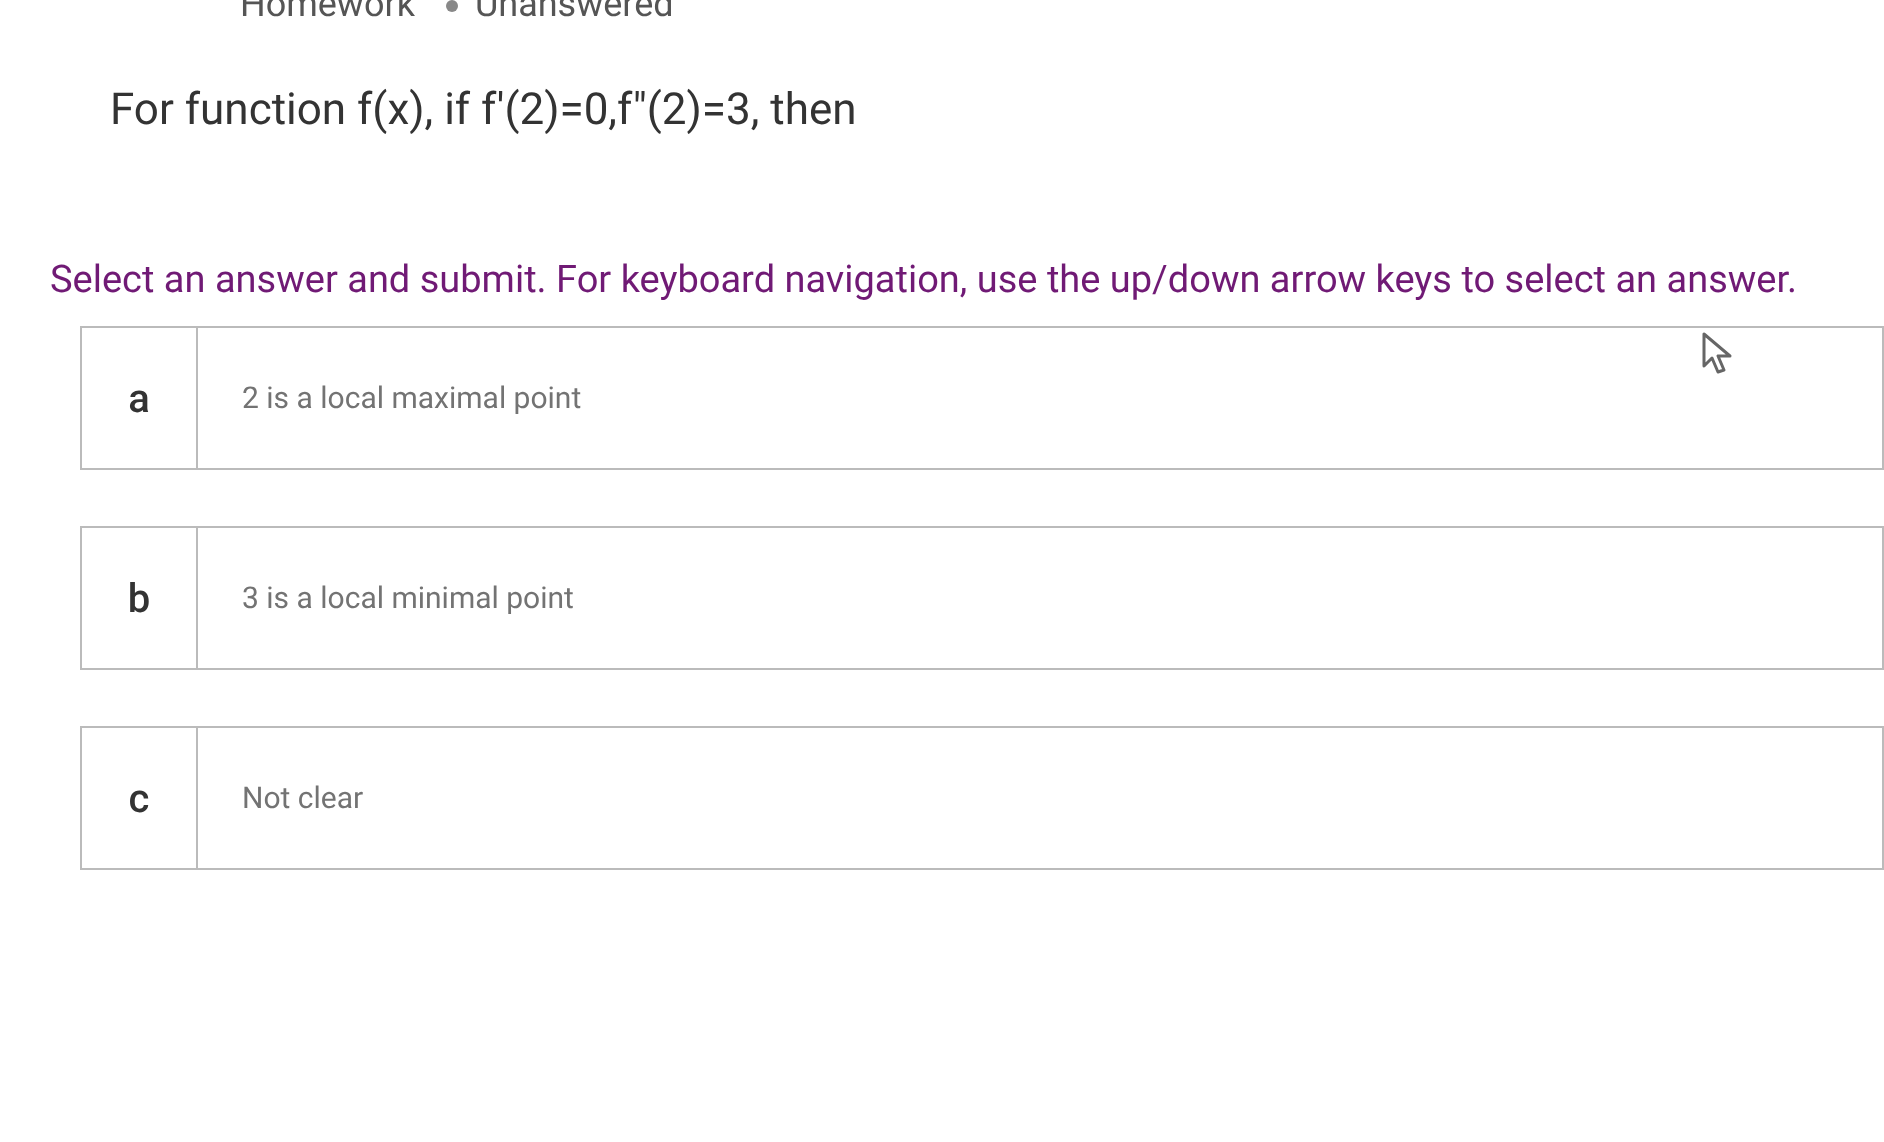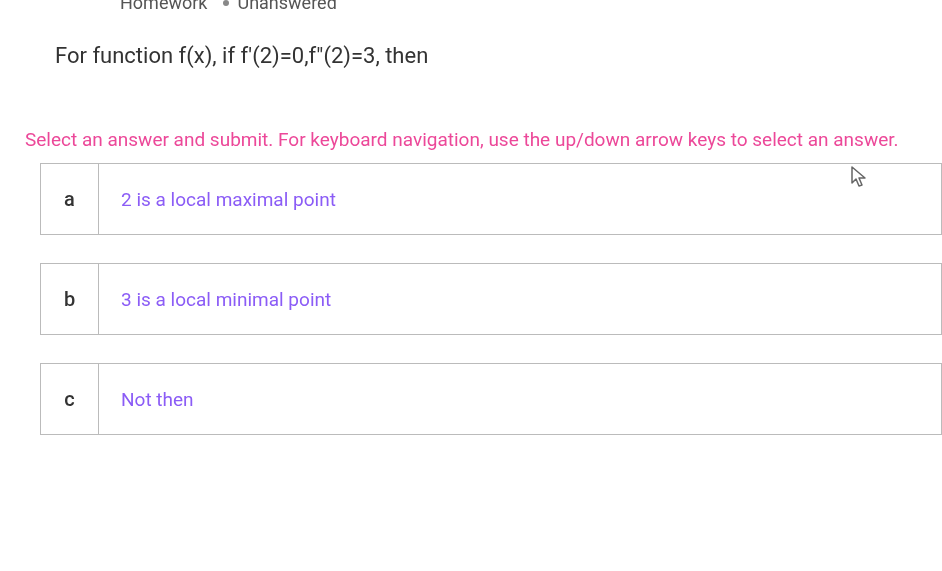--- a/index.html
+++ b/index.html
@@ -40,21 +40,21 @@
       color: #555;
     }
     .question {
       padding: 30px 0 0 55px;
       font-size: 22px;
       color: #333;
     }
     .instructions {
       padding: 60px 0 12px 25px;
       font-size: 19px;
-      color: #ec4899;
+      color: #701a75;
     }
     .options {
       padding: 0 0 0 40px;
     }
     .option-row {
       display: flex;
       border: 1px solid #bbb;
       margin-bottom: 28px;
       min-height: 72px;
       align-items: stretch;
@@ -69,22 +69,22 @@
       justify-content: center;
       font-size: 20px;
       font-weight: 500;
       color: #333;
     }
     .option-text {
       flex: 1;
       display: flex;
       align-items: center;
       padding: 0 22px;
-      font-size: 19px;
-      color: #8b5cf6;
+      font-size: 15px;
+      color: #737373;
     }
     .cursor-icon {
       position: absolute;
       top: 165px;
       left: 850px;
       width: 20px;
       height: 24px;
       pointer-events: none;
     }
   </style>
@@ -105,19 +105,19 @@
   <div class="option-row">
     <div class="option-key">a</div>
     <div class="option-text">2 is a local maximal point</div>
   </div>
   <div class="option-row">
     <div class="option-key">b</div>
     <div class="option-text">3 is a local minimal point</div>
   </div>
   <div class="option-row">
     <div class="option-key">c</div>
-    <div class="option-text">Not then</div>
+    <div class="option-text">Not clear</div>
   </div>
 </div>
 
 <svg class="cursor-icon" viewBox="0 0 20 24">
   <path d="M2 2 L2 18 L6 14 L9 21 L12 20 L9 13 L15 13 Z" fill="none" stroke="#666" stroke-width="1.5" stroke-linejoin="round"></path>
 </svg>
 
 </body></html>

